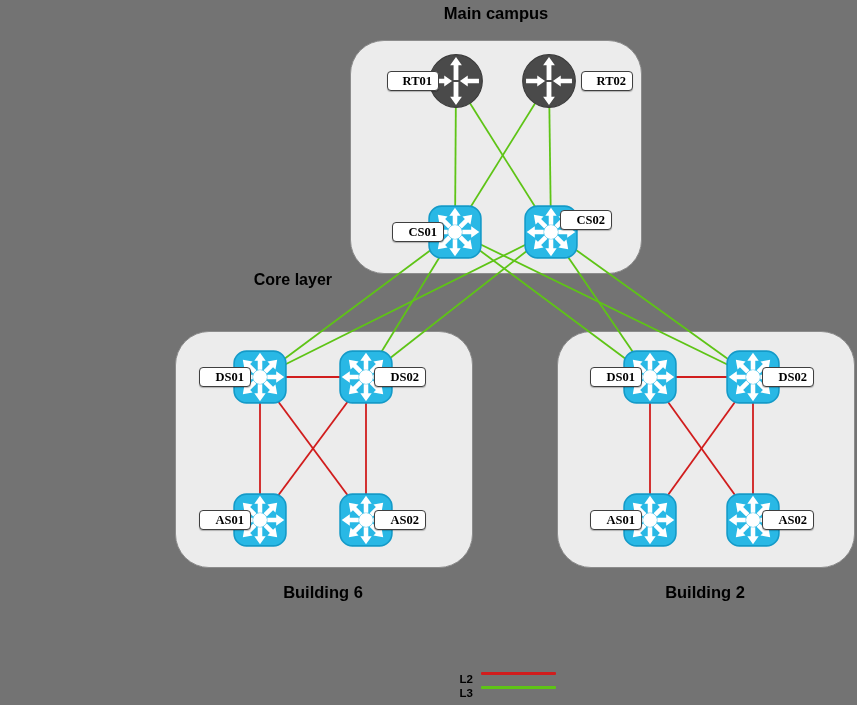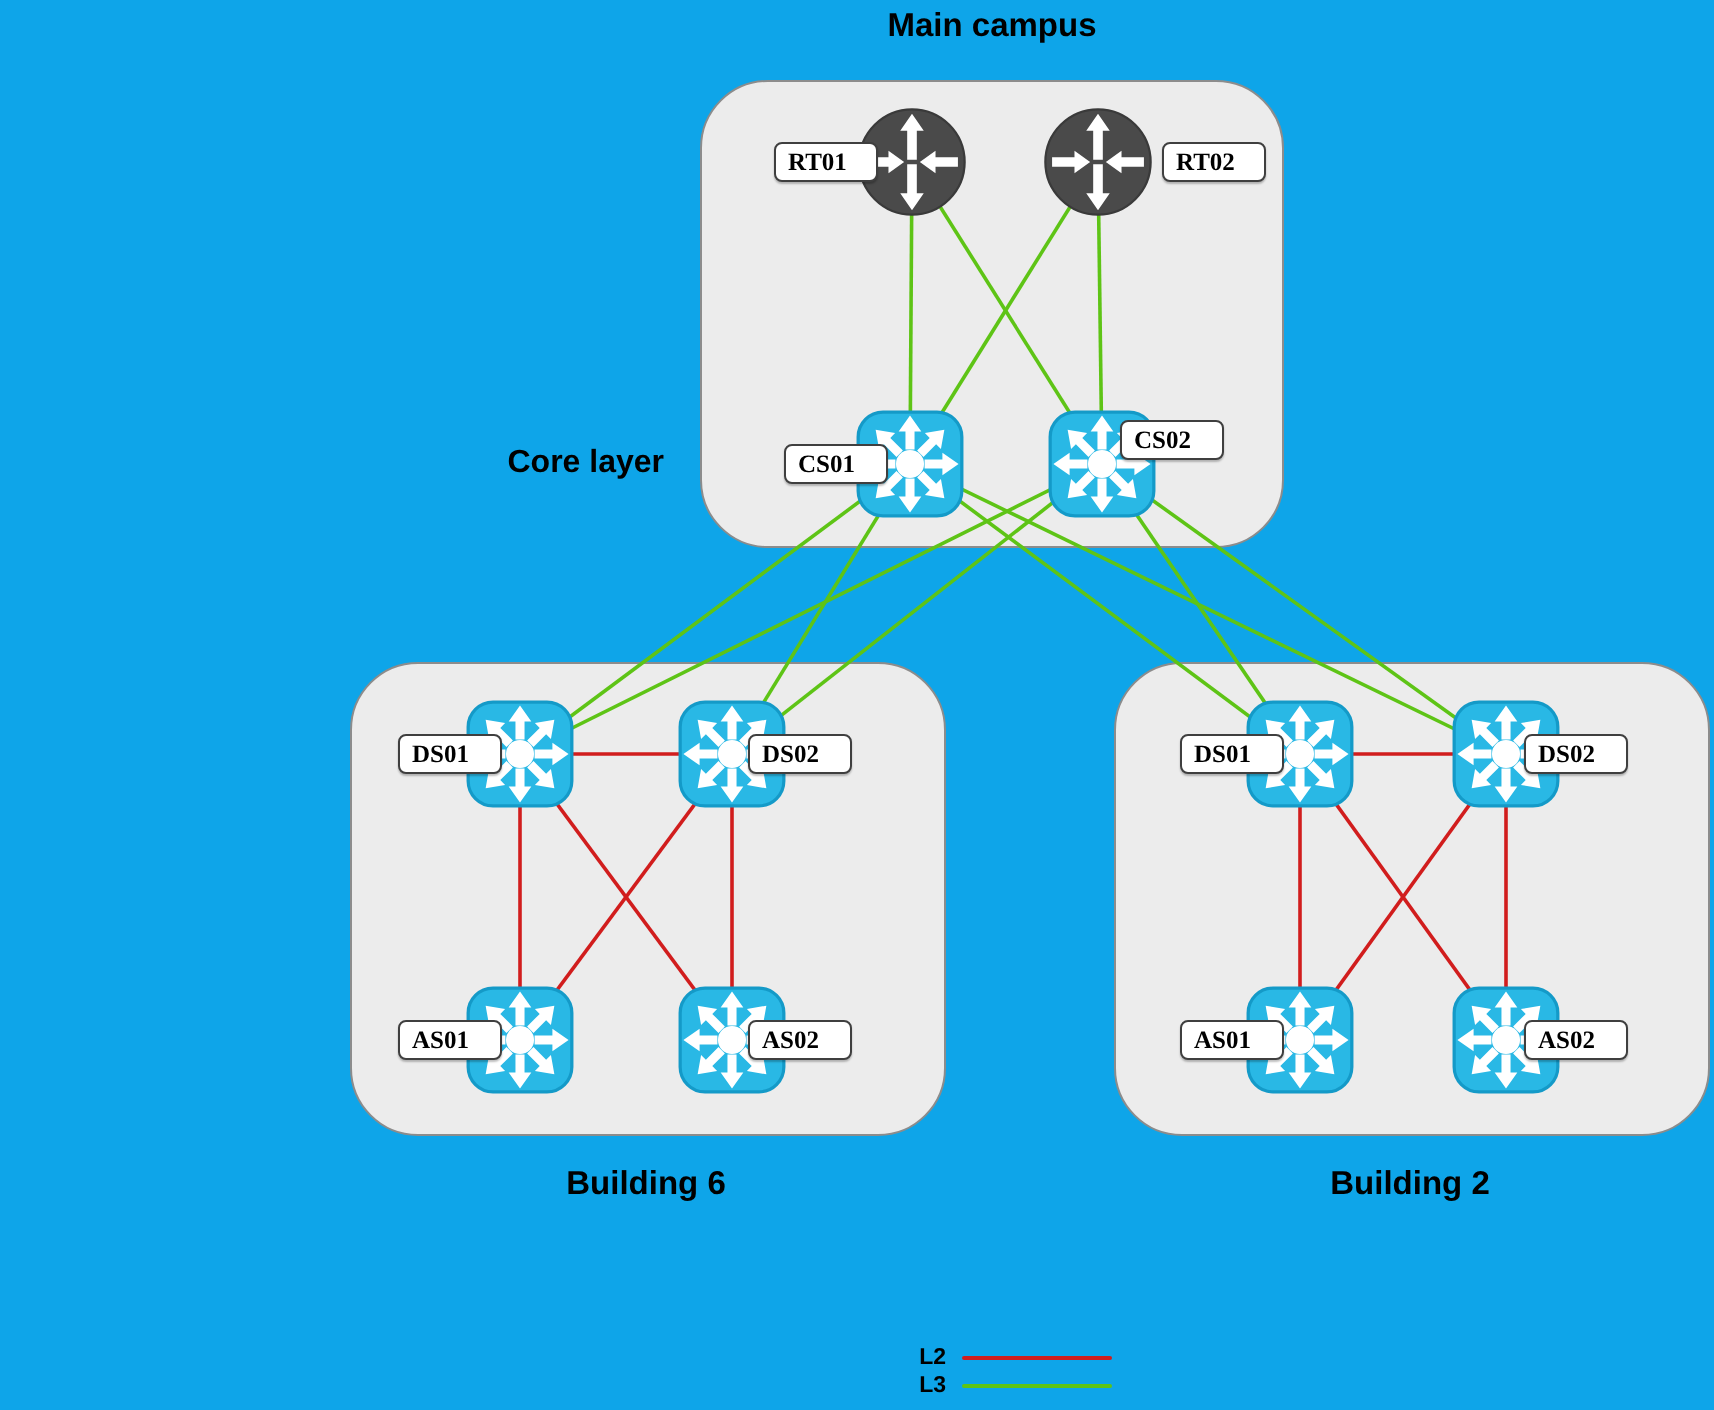--- a/index.html
+++ b/index.html
@@ -1,43 +1,43 @@
 <!DOCTYPE html>
 <html style="--l2-link: #d11d1d; --l3-link: #5ec416; --switch-fill: #29b8e5; --switch-edge: #149ac8; --router-fill: #4a4a4a; --router-edge: #3a3a3a; --box-fill: #ececec; --box-border: #8c8c8c;"><head>
 <meta charset="utf-8">
 <style>
   html,body{margin:0;padding:0;background:#fff;}
   #canvas{
-    position:relative;width:857px;height:705px;background:#0ea5e9;overflow:hidden;
+    position:relative;width:857px;height:705px;background:#737373;overflow:hidden;
     font-family:"Liberation Sans",sans-serif;
   }
   .group-box{
     position:absolute;background:var(--box-fill,#ececec);
     border:1.2px solid var(--box-border,#8c8c8c);border-radius:34px;z-index:0;
   }
   #links-svg{position:absolute;left:0;top:0;z-index:1;pointer-events:none;}
   .node{position:absolute;transform:translate(-50%,-50%);z-index:2;line-height:0;}
   .node svg{display:block;}
   .tag{
     position:absolute;transform:translate(-50%,-50%);z-index:3;
     background:#fff;border:1.2px solid #3f3f3f;border-radius:4px;
     font-family:"Liberation Serif",serif;font-weight:bold;font-size:12.5px;color:#000;
-    padding:1px 6px;min-width:38px;text-align:left;line-height:16px;
+    padding:1px 6px;min-width:38px;text-align:right;line-height:16px;
     box-shadow:0 1px 1px rgba(0,0,0,0.25);
   }
   .big-title{
     position:absolute;transform:translateX(-50%);z-index:3;
     font-weight:bold;font-size:16.5px;color:#000;white-space:nowrap;
   }
   .layer-label{
     position:absolute;z-index:3;text-align:right;
-    font-weight:bold;font-size:16px;color:#000;white-space:nowrap;
+    font-weight:bold;font-size:16px;color:#000;white-space:nowrap;margin-top:48px;
   }
   #legend{position:absolute;left:440px;top:672px;z-index:3;}
-  .legend-row{display:flex;align-items:center;height:14px;}
+  .legend-row{display:flex;align-items:flex-start;height:14px;}
   .legend-label{
     width:33px;text-align:right;font-weight:bold;font-size:11.5px;color:#000;line-height:14px;
   }
   .legend-line{width:75px;height:2.5px;margin-left:8px;border-radius:1px;}
 </style>
 </head>
 <body>
 
 <svg width="0" height="0" style="position:absolute" aria-hidden="true">
   <defs>

